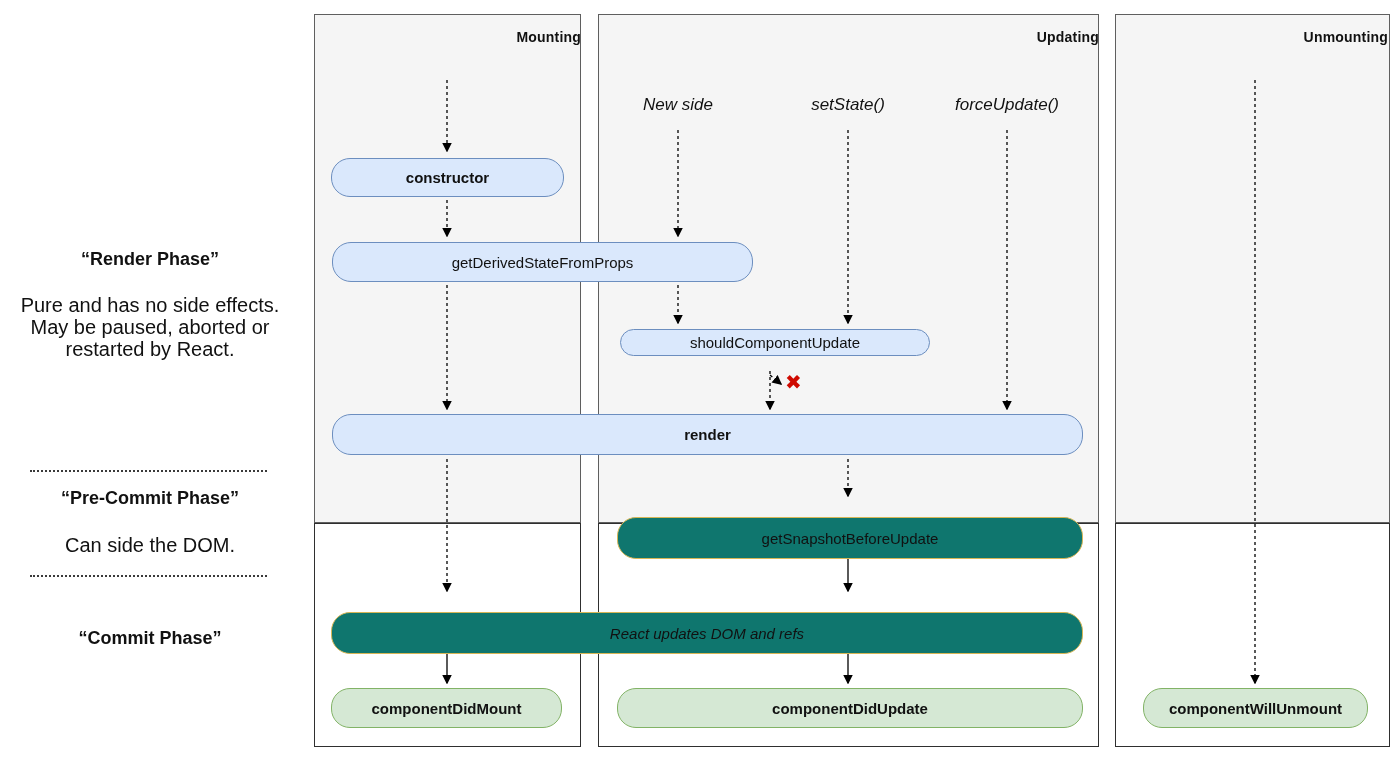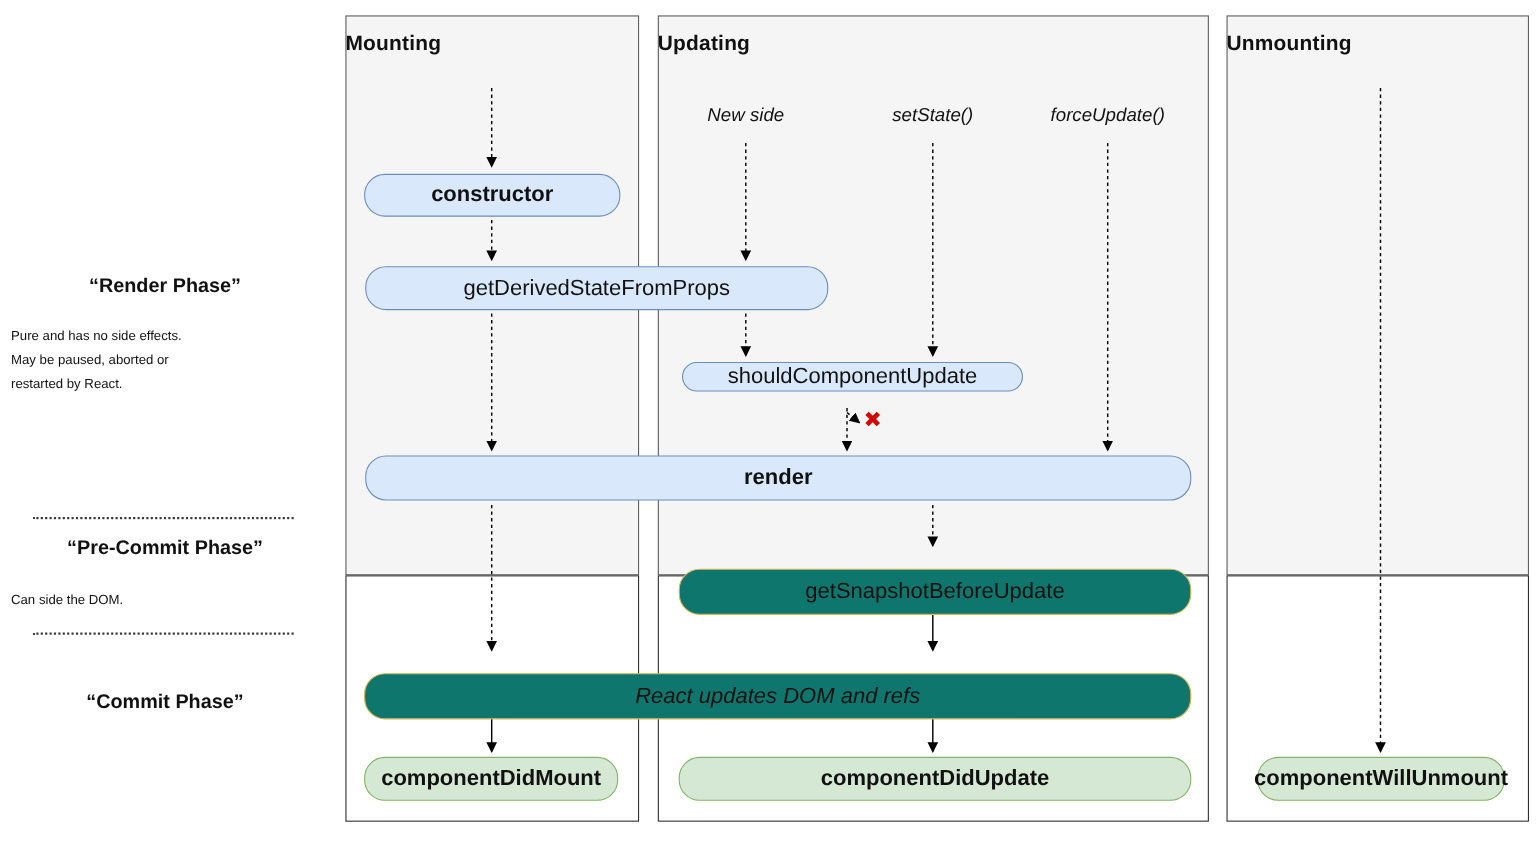--- a/index.html
+++ b/index.html
@@ -9,48 +9,48 @@
     background:#ffffff;
     font-family:"Liberation Sans","DejaVu Sans",sans-serif;
     color:#111;
     overflow:hidden;
   }
   
   .col-rect{position:absolute;box-sizing:border-box;}
   .col-upper{background:#f5f5f5;border:1px solid #5f5f5f;}
   .col-lower{background:#ffffff;border:1px solid #2f2f2f;}
   .col-title{
-    position:absolute;text-align:left;
-    font-size:19px;font-weight:bold;letter-spacing:.2px;
+    position:absolute;text-align:right;
+    font-size:14px;font-weight:bold;letter-spacing:.2px;
   }
   
   .trigger{
     position:absolute;width:160px;text-align:center;
     font-size:17px;font-style:italic;color:#111;
   }
   
   .node{
     position:absolute;box-sizing:border-box;
     border-radius:19px;border:1px solid;
     display:flex;align-items:center;justify-content:center;
-    font-size:20px;color:#111;
+    font-size:15px;color:#111;
   }
   .node.blue{background:#dae8fc;border-color:#6c8ebf;}
   .node.yellow{background:#0f766e;border-color:#d6b656;margin-top:16px;}
   .node.green{background:#d5e8d4;border-color:#82b366;}
   .node.bold{font-weight:bold;}
   .node.italic{font-style:italic;}
   
   .phase-title{
     position:absolute;left:20px;width:260px;text-align:center;
     font-size:18px;font-weight:bold;
   }
   .phase-desc{
-    position:absolute;left:10px;width:280px;text-align:left;
-    font-size:12px;line-height:22px;white-space:pre-line;
+    position:absolute;left:10px;width:280px;text-align:center;
+    font-size:20px;line-height:22px;white-space:pre-line;
   }
   .phase-divider{
     position:absolute;left:30px;width:237px;height:0;
     border-top:2px dotted #3a3a3a;
   }
   
   svg.arrows{position:absolute;left:0;top:0;pointer-events:none;}
   .arrow-line{stroke:#000;stroke-width:1.3;fill:none;}
   .dashed{stroke-dasharray:3 3;}
   

